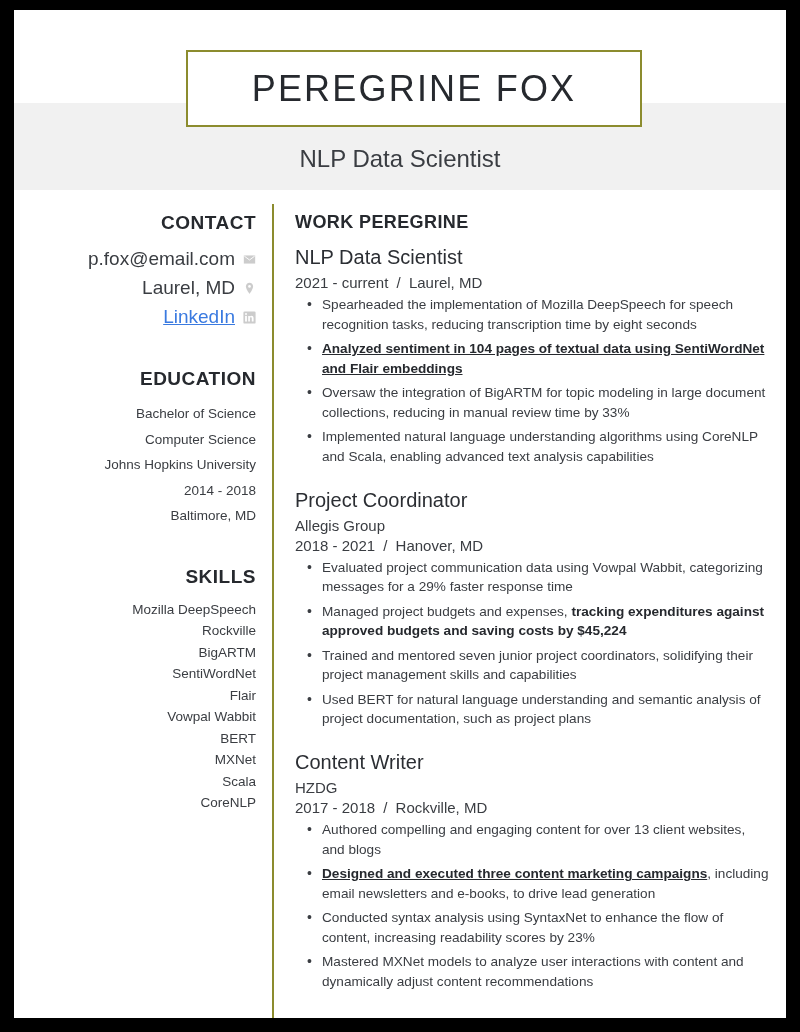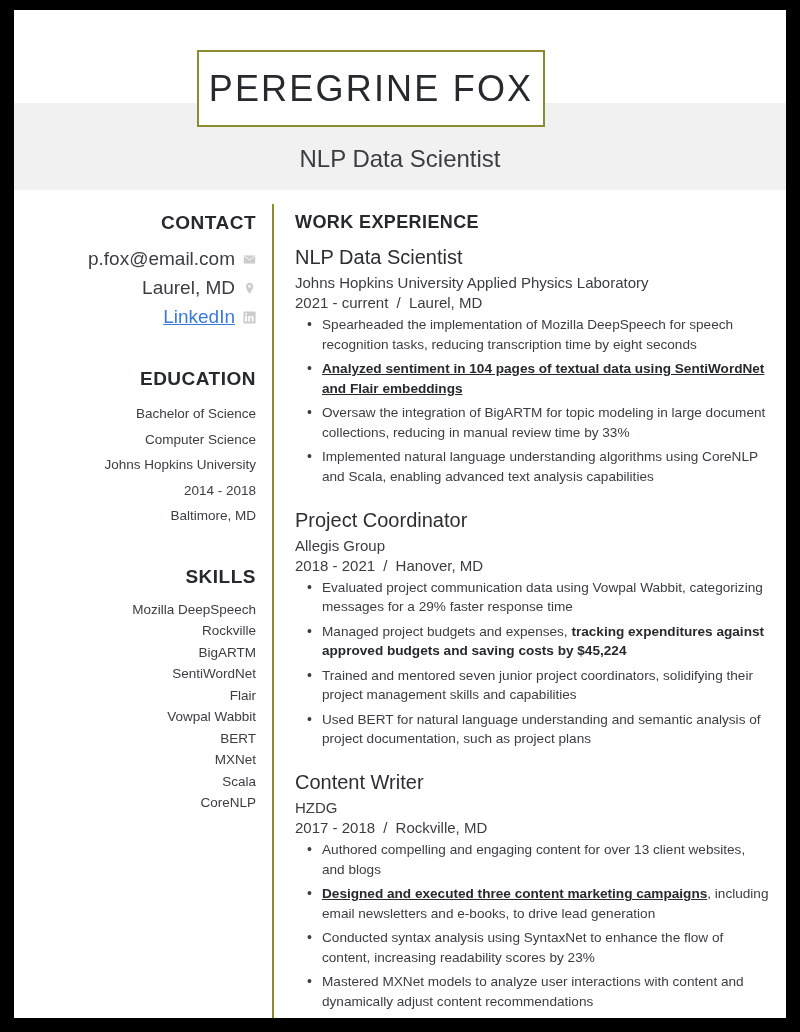--- a/index.html
+++ b/index.html
@@ -31,23 +31,23 @@
     background: #ffffff;
     position: relative;
   }
   .header-band {
     height: 87px;
     background: #f1f1f1;
     position: relative;
   }
   .name-box {
     position: absolute;
-    left: 183px;
+    left: 172px;
     top: 40px;
-    width: 348px;
+    width: 456px;
     height: 77px;
     border: 2px solid #8c8c2e;
     background: #ffffff;
     box-sizing: border-box;
     display: flex;
     align-items: center;
     justify-content: center;
     z-index: 5;
   }
   .name-text {
@@ -265,25 +265,24 @@
       <div class="skill-line">Vowpal Wabbit</div>
       <div class="skill-line">BERT</div>
       <div class="skill-line">MXNet</div>
       <div class="skill-line">Scala</div>
       <div class="skill-line">CoreNLP</div>
     </div>
 
     <div class="divider"></div>
 
     <div class="col-right">
-      <div class="main-heading">WORK EXPERIENCE</div>
+      <div class="main-heading">WORK PEREGRINE</div>
 
       <div class="job-block">
         <div class="job-role">NLP Data Scientist</div>
-        <div class="job-company">Johns Hopkins University Applied Physics Laboratory</div>
         <div class="job-meta">
           <span>2021 - current</span>
           <span class="sep">/</span>
           <span>Laurel, MD</span>
         </div>
         <ul class="bullets">
           <li>Spearheaded the implementation of Mozilla DeepSpeech for speech recognition tasks, reducing transcription time by eight seconds</li>
           <li><span class="bold-ul">Analyzed sentiment in 104 pages of textual data using SentiWordNet and Flair embeddings</span></li>
           <li>Oversaw the integration of BigARTM for topic modeling in large document collections, reducing in manual review time by 33%</li>
           <li>Implemented natural language understanding algorithms using CoreNLP and Scala, enabling advanced text analysis capabilities</li>

